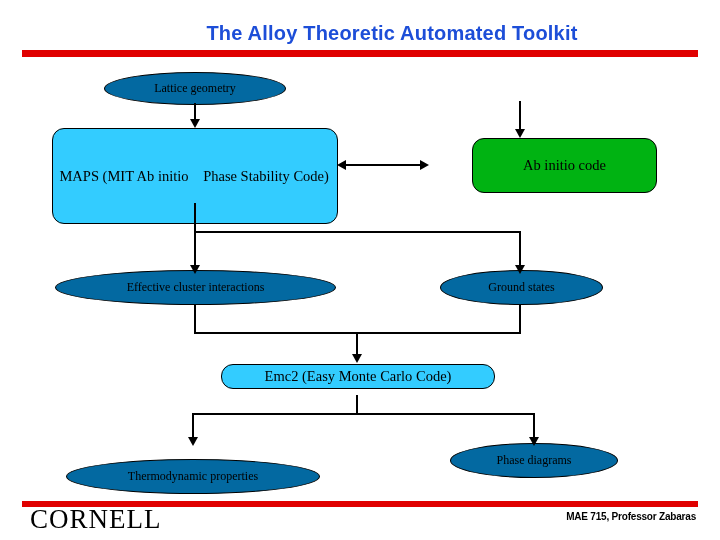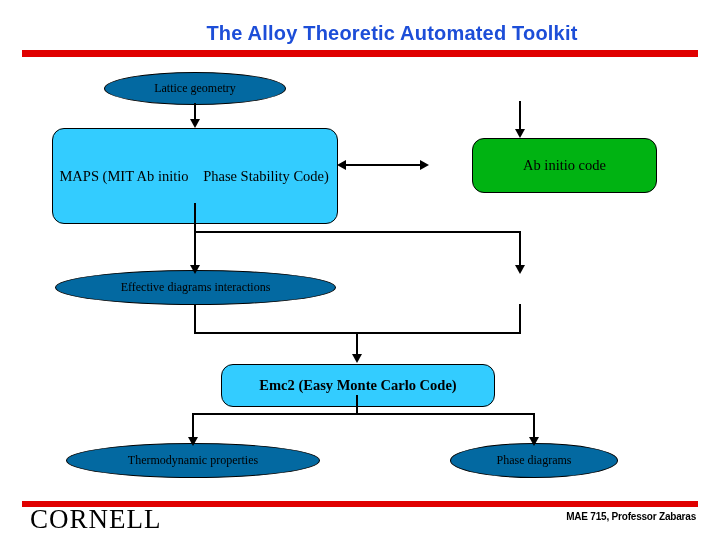--- a/index.html
+++ b/index.html
@@ -153,29 +153,32 @@
   <div class="node rbox cyan" style="left:52px; top:128px; width:286px; height:96px; ">
     <span class="label">MAPS (MIT Ab initio</span>
     <span class="label">Phase Stability Code)</span>
   </div>
 
   <div class="node rbox green" style="left:428px; top:138px; width:185px; height:55px; flex-direction:column;margin-left:44px;">
     <span class="label">Ab initio code</span>
   </div>
 
   <div class="node ellipse" style="left:55px; top:270px; width:281px; height:35px;">
-    <span class="label">Effective diagrams interactions</span>
-  </div>
-
-
-  <div class="node rbox cyan" style="left:221px; top:364px; width:274px; height:43px;font-weight:bold;">
+    <span class="label">Effective cluster interactions</span>
+  </div>
+
+  <div class="node ellipse" style="left:440px; top:270px; width:163px; height:35px;">
+    <span class="label">Ground states</span>
+  </div>
+
+  <div class="node rbox cyan" style="left:221px; top:364px; width:274px; height:25px;">
     <span class="label">Emc2 (Easy Monte Carlo Code)</span>
   </div>
 
-  <div class="node ellipse" style="left:66px; top:443px; width:254px; height:35px;">
+  <div class="node ellipse" style="left:66px; top:459px; width:254px; height:35px;">
     <span class="label">Thermodynamic properties</span>
   </div>
 
   <div class="node ellipse" style="left:450px; top:443px; width:168px; height:35px;font-family:Liberation Serif, serif;">
     <span class="label">Phase diagrams</span>
   </div>
 
   <div class="vline" style="left:194px; top:103px; height:17px;"></div>
   <div class="arrowhead-down" style="left:190px; top:119px;"></div>
 

